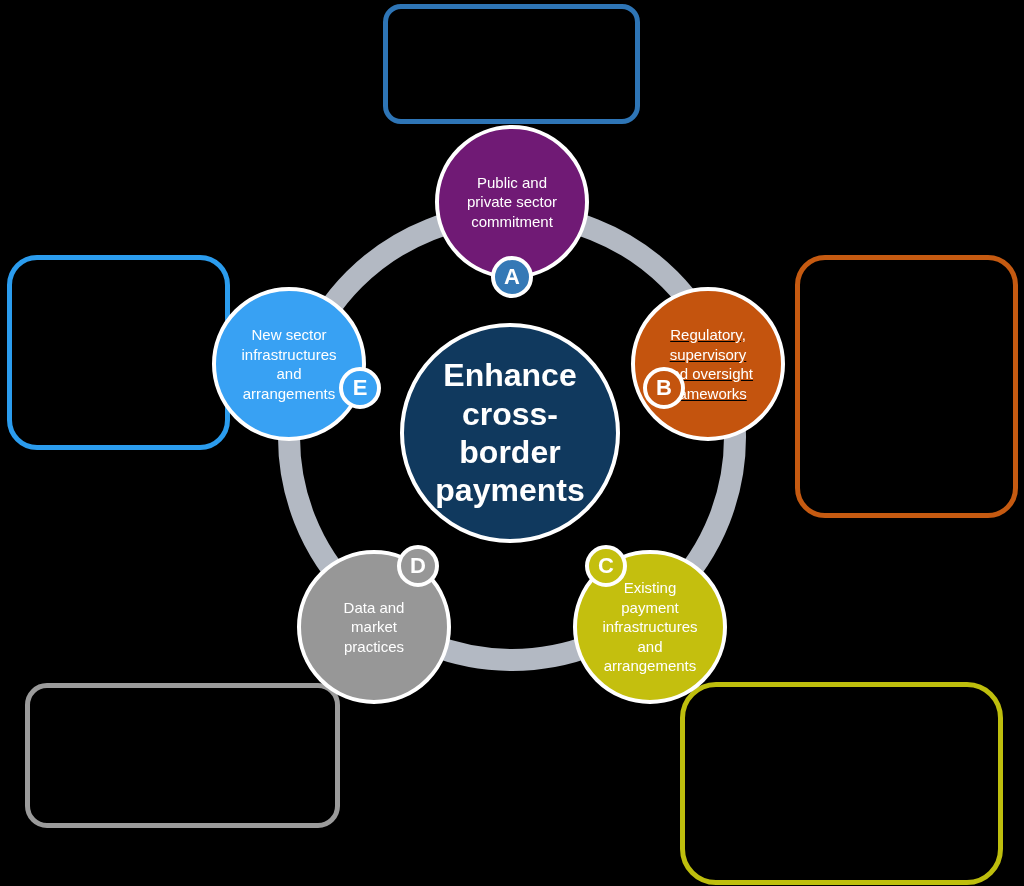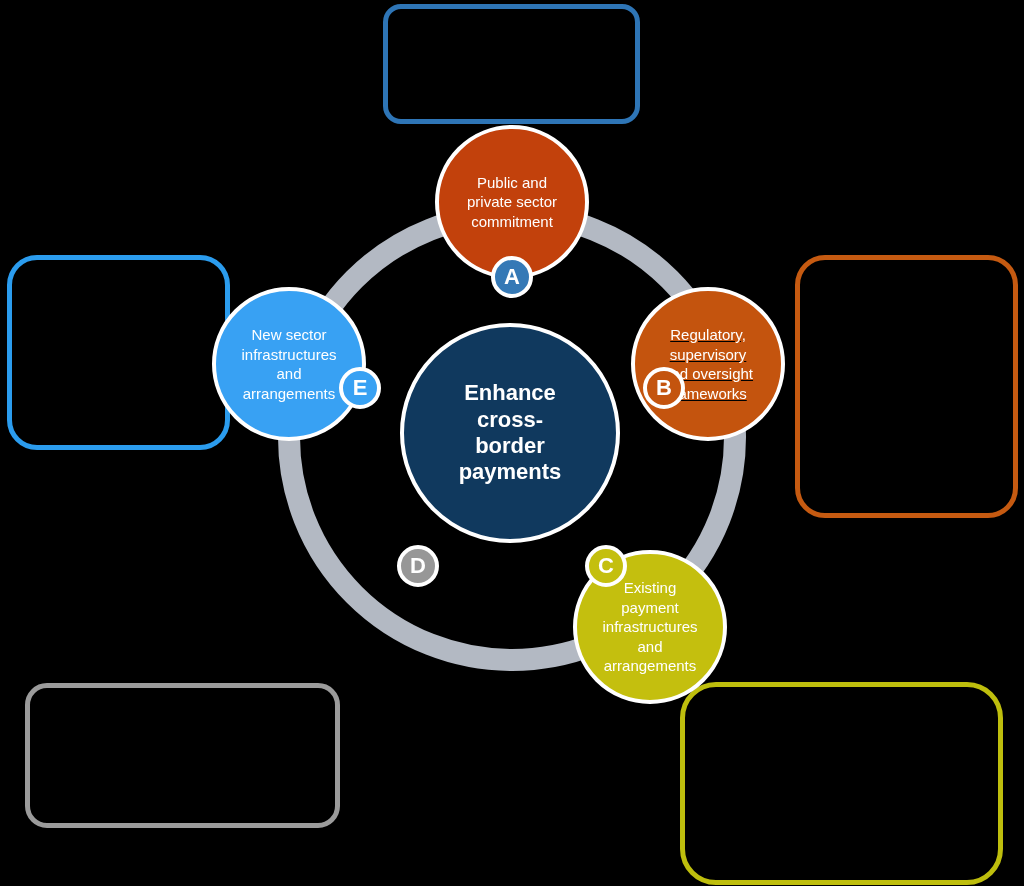--- a/index.html
+++ b/index.html
@@ -81,21 +81,21 @@
     border: 4px solid #FFFFFF;
     border-radius: 50%;
     display: flex;
     align-items: center;
     justify-content: center;
     text-align: center;
     z-index: 2;
   }
   .center-label {
     color: #FFFFFF;
-    font-size: 22px;
+    font-size: 32px;
     font-weight: bold;
     line-height: 1.2;
     white-space: pre-line;
   }
 
   
   .badge {
     position: absolute;
     width: 42px;
     height: 42px;
@@ -125,41 +125,46 @@
 <div class="canvas">
 
   <div class="callout callout-top" style="border-color: rgb(46, 117, 182);"></div>
   <div class="callout callout-right" style="border-color: rgb(197, 90, 17);"></div>
   <div class="callout callout-bottom-right" style="border-color: rgb(190, 190, 13);"></div>
   <div class="callout callout-bottom-left" style="border-color: rgb(155, 155, 155);"></div>
   <div class="callout callout-left" style="border-color: rgb(43, 156, 238);"></div>
 
   <div class="ring" style="border-color: rgb(179, 185, 195);"></div>
 
-  <div class="node node-a" style="background-color: #c2410c;">
+  <div class="node node-a" style="background-color: #701a75;">
     <span class="node-label">Public and
 private sector
 commitment</span>
   </div>
 
   <div class="node node-b" style="background-color: rgb(196, 84, 14);">
     <span class="node-label">Regulatory,
 supervisory
 and oversight
 frameworks</span>
   </div>
 
   <div class="node node-c" style="background-color: rgb(196, 191, 14);">
     <span class="node-label">Existing
 payment
 infrastructures
 and
 arrangements</span>
   </div>
 
+  <div class="node node-d" style="background-color: rgb(151, 151, 151);">
+    <span class="node-label">Data and
+market
+practices</span>
+  </div>
 
   <div class="node node-e" style="background-color: rgb(56, 161, 243);">
     <span class="node-label">New sector
 infrastructures
 and
 arrangements</span>
   </div>
 
   <div class="center-circle" style="background-color: rgb(16, 57, 94);">
     <span class="center-label">Enhance

